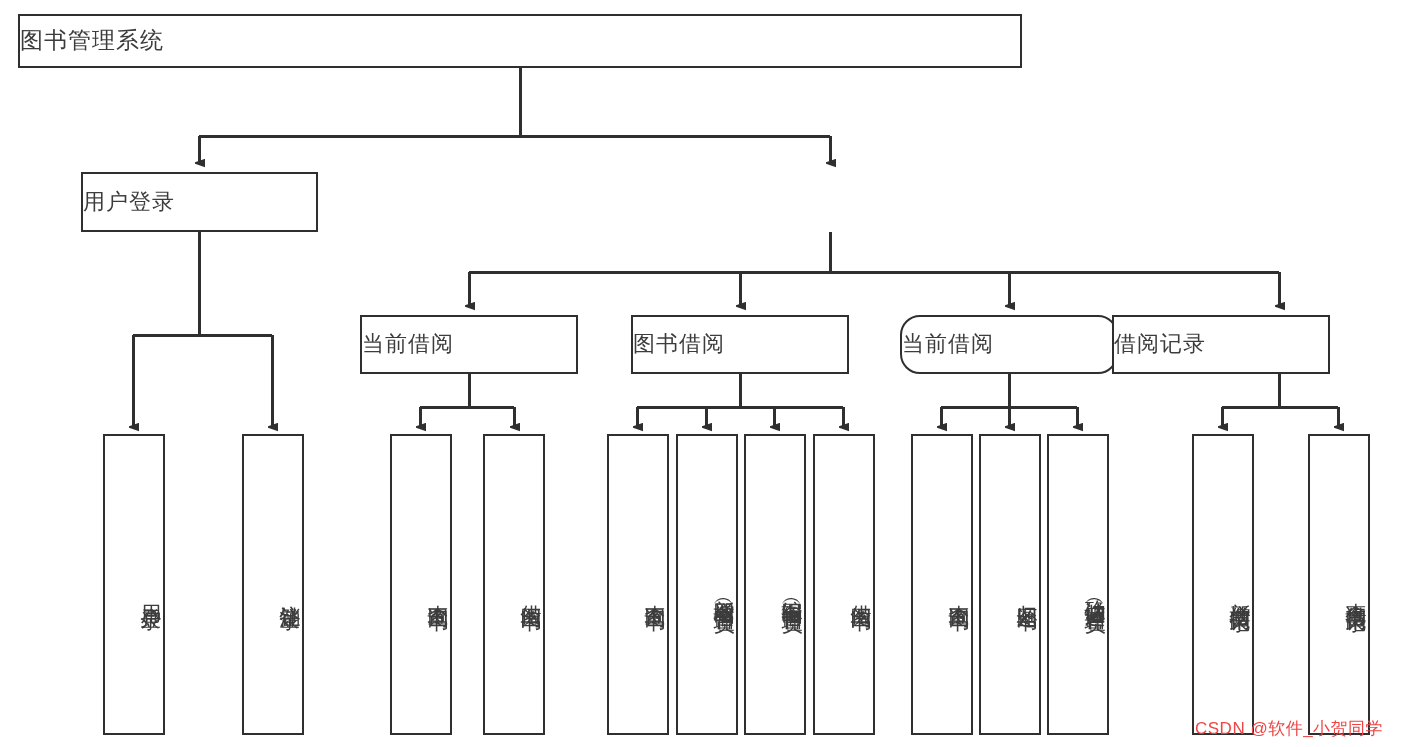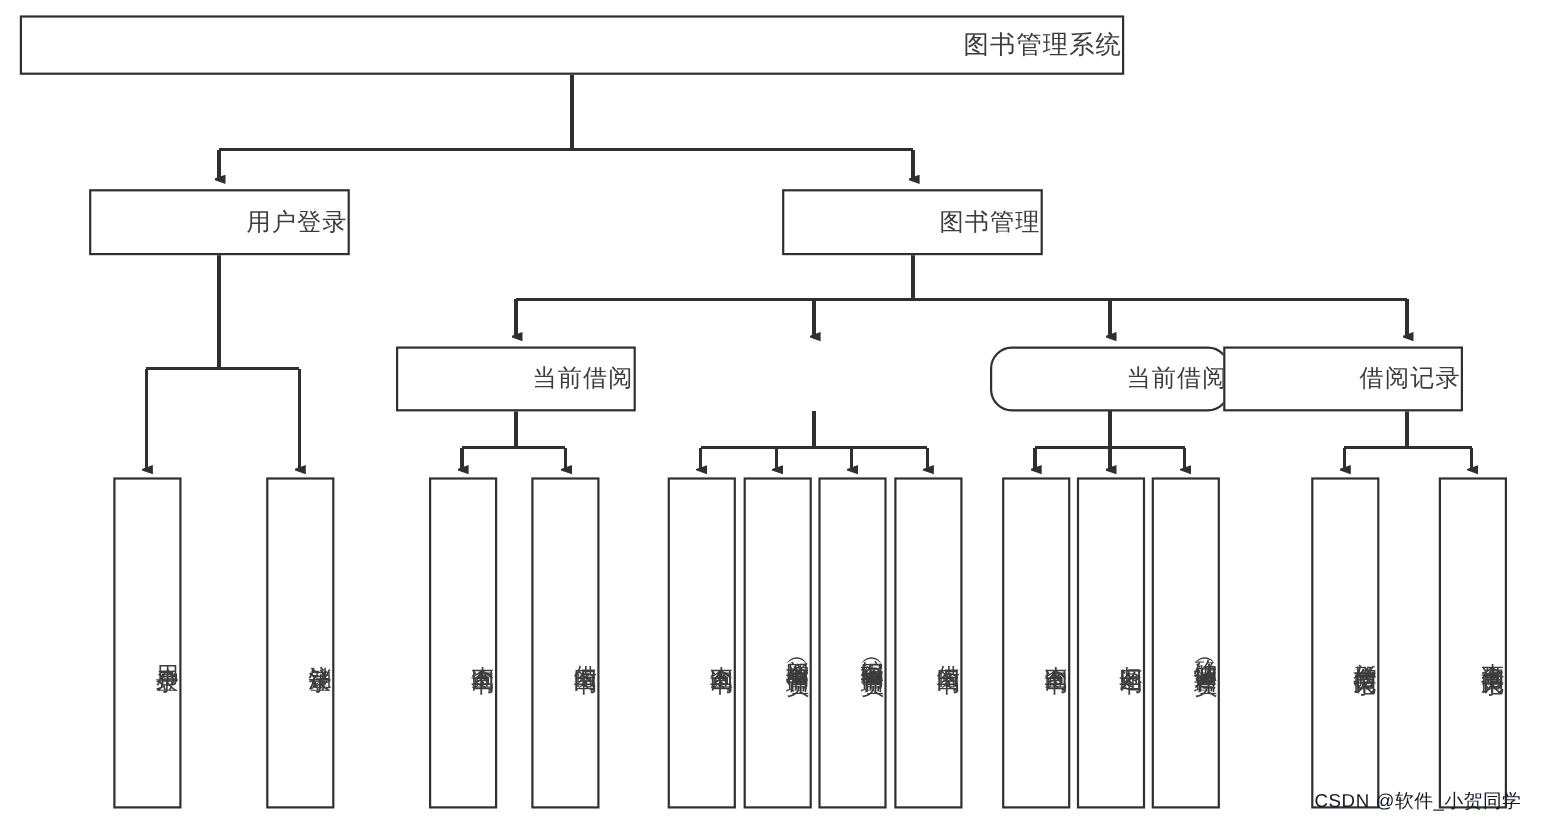--- a/index.html
+++ b/index.html
@@ -26,21 +26,21 @@
     height: 747px;
     pointer-events: none;
   }
   .node {
     position: absolute;
     box-sizing: border-box;
     background: #ffffff;
     border: 2px solid #2f2f2f;
     display: flex;
     align-items: center;
-    justify-content: flex-end;
+    justify-content: flex-start;
     color: #3c3c3c;
     line-height: 1.12;
     text-align: center;
   }
   .node.horiz {
     font-size: 22px;
     letter-spacing: 1px;
   }
   .node.root {
     font-size: 23px;
@@ -54,21 +54,21 @@
     font-size: 21px;
     letter-spacing: 2px;
   }
   .node.vert .label {
     writing-mode: vertical-rl;
     text-orientation: upright;
     display: block;
   }
   .watermark {
     position: absolute;
-    color: #0f172a;
+    color: #ef4444;
     font-size: 17px;
     letter-spacing: 0.5px;
     white-space: nowrap;
     user-select: none;
   }
 </style>
 </head>
 <body>
 
 <div id="canvas">
@@ -126,27 +126,27 @@
     </g>
   </svg>
 
   <div class="node horiz root" style="left:18px; top:14px; width:1004px; height:54px;">
     <span class="label">图书管理系统</span>
   </div>
 
   <div class="node horiz" style="left:81px; top:172px; width:237px; height:60px;">
     <span class="label">用户登录</span>
   </div>
-  <div class="node horiz" style="left:711px; top:172px; width:237px; height:60px;">
-    <span class="label">图书管理</span>
-  </div>
 
   <div class="node horiz" style="left:360px; top:315px; width:218px; height:59px;">
     <span class="label">当前借阅</span>
   </div>
+  <div class="node horiz" style="left:631px; top:315px; width:218px; height:59px;">
+    <span class="label">图书借阅</span>
+  </div>
   <div class="node horiz" style="left:900px; top:315px; width:218px; height:59px;border-radius:20px;">
     <span class="label">当前借阅</span>
   </div>
   <div class="node horiz" style="left:1112px; top:315px; width:218px; height:59px;">
     <span class="label">借阅记录</span>
   </div>
 
   <div class="node vert" style="left:103px; top:434px; width:62px; height:301px;">
     <span class="label">用户登录</span>
   </div>

